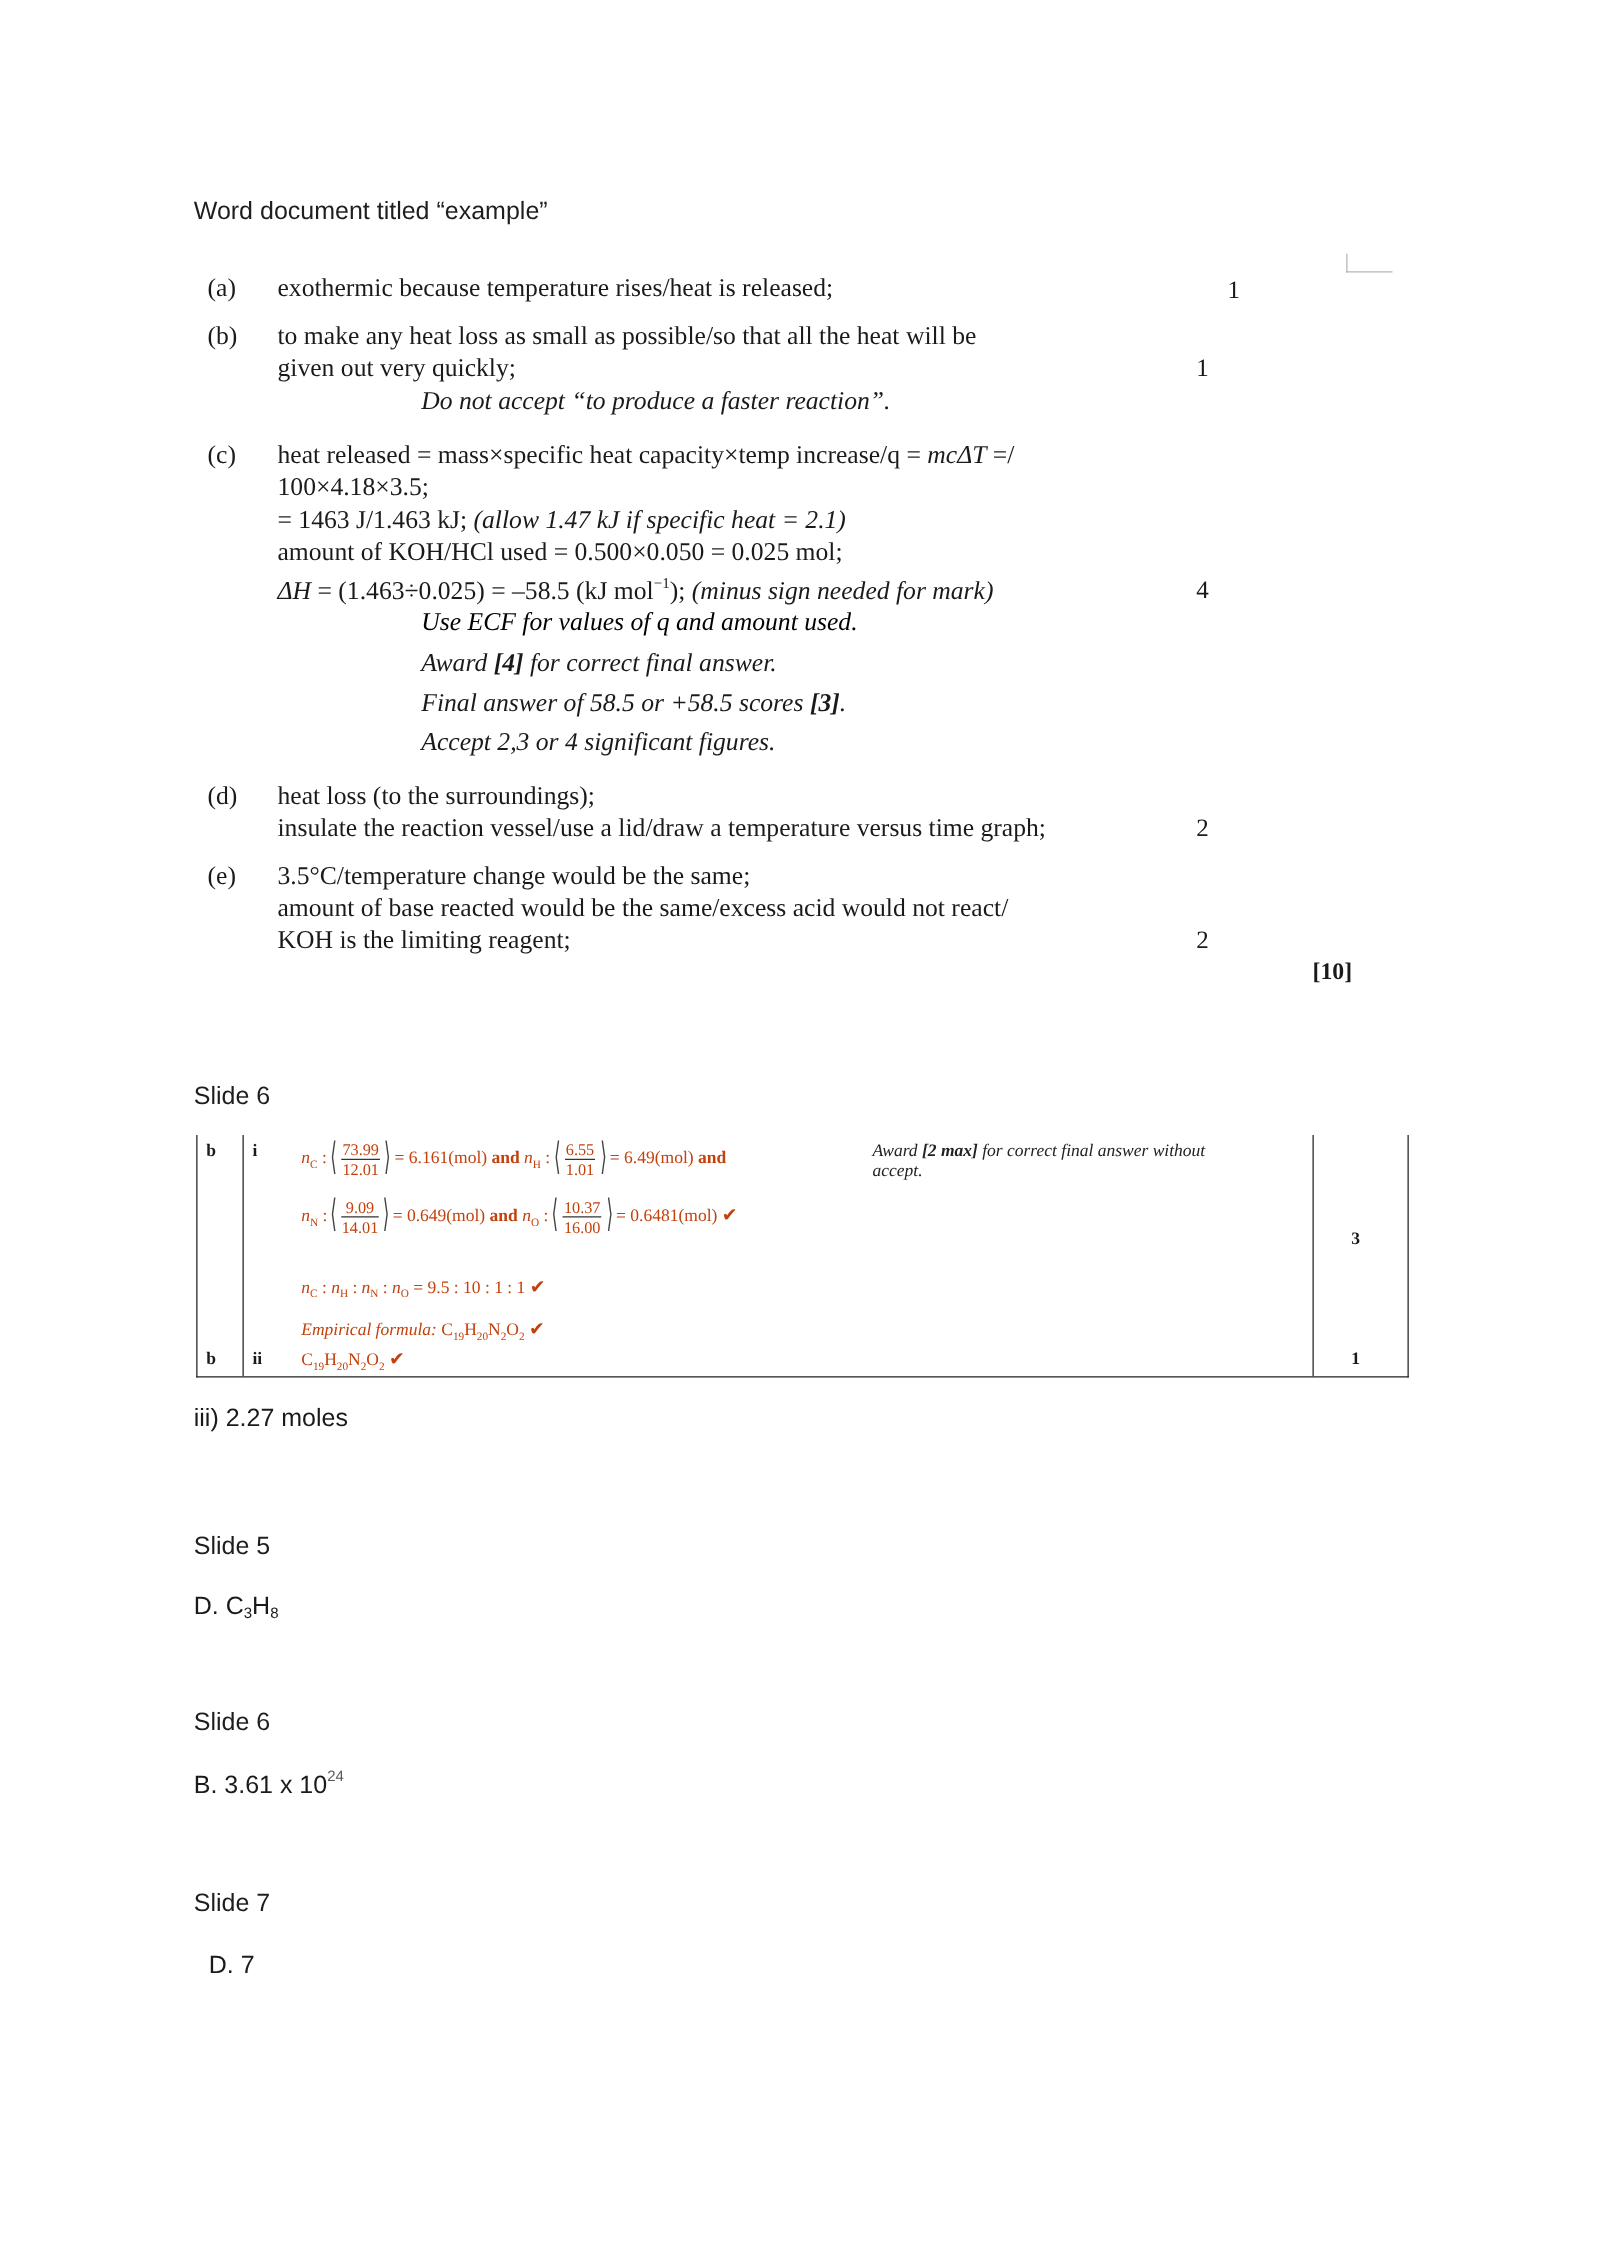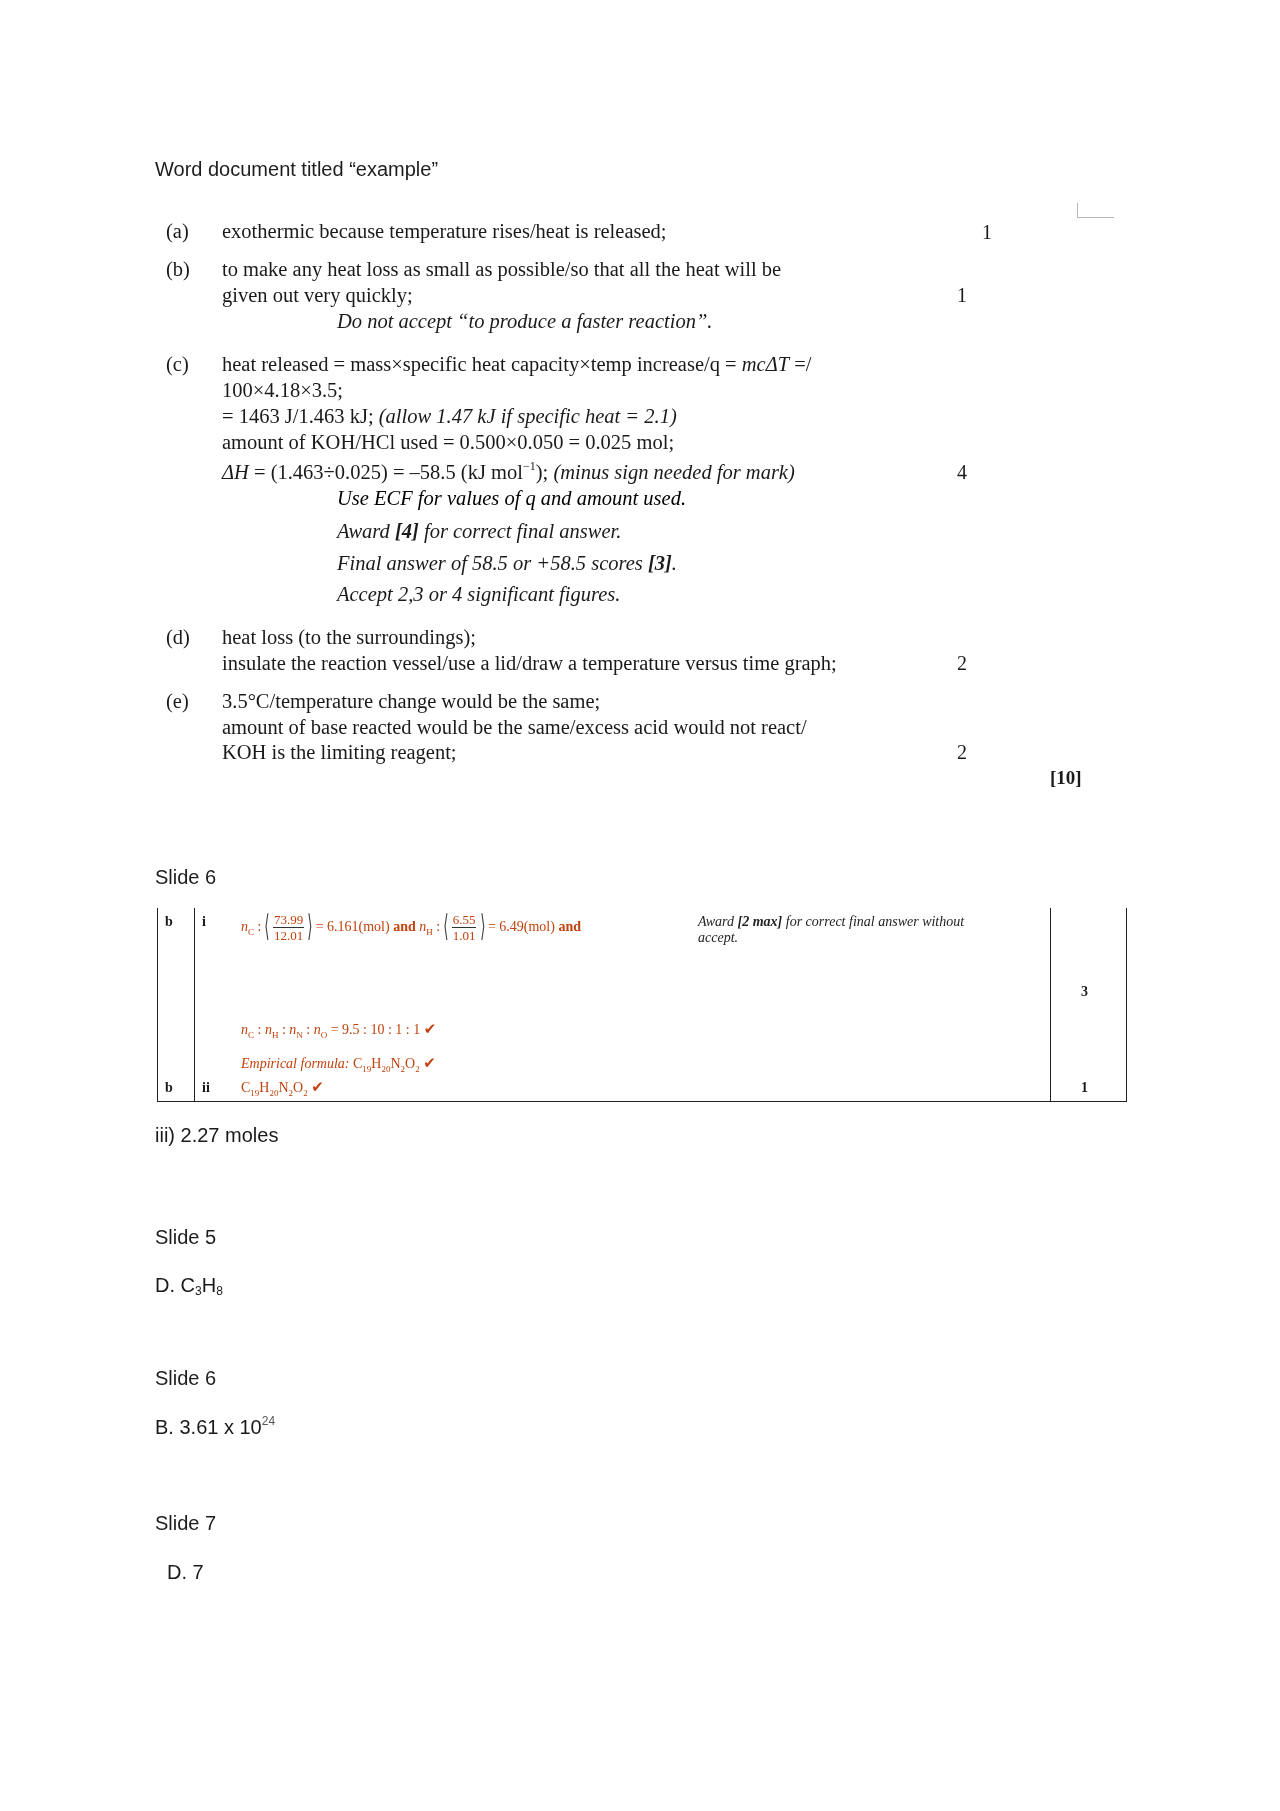--- a/index.html
+++ b/index.html
@@ -104,20 +104,30 @@
       <span class="var">n</span><sub>C</sub> :
       <span class="frac"><span class="num">73.99</span><span class="den">12.01</span></span>
       <span>= 6.161(mol)</span>
       <b>and</b>
       <span class="var">n</span><sub>H</sub> :
       <span class="frac"><span class="num">6.55</span><span class="den">1.01</span></span>
       <span>= 6.49(mol)</span>
       <b>and</b>
     </div>
 
+    <div class="tcell eq" style="left:83px; top:50px;">
+      <span class="var">n</span><sub>N</sub> :
+      <span class="frac"><span class="num">9.09</span><span class="den">14.01</span></span>
+      <span>= 0.649(mol)</span>
+      <b>and</b>
+      <span class="var">n</span><sub>O</sub> :
+      <span class="frac"><span class="num">10.37</span><span class="den">16.00</span></span>
+      <span>= 0.6481(mol)</span>
+      <span class="check">✔</span>
+    </div>
 
     <div class="tcell eq" style="left:83px; top:112px;">
       <span class="var">n</span><sub>C</sub> : <span class="var">n</span><sub>H</sub> : <span class="var">n</span><sub>N</sub> : <span class="var">n</span><sub>O</sub>
       <span>= 9.5 : 10 : 1 : 1</span>
       <span class="check">✔</span>
     </div>
 
     <div class="tcell eq" style="left:83px; top:146px;">
       <i>Empirical formula:</i>
       C<sub>19</sub>H<sub>20</sub>N<sub>2</sub>O<sub>2</sub>

